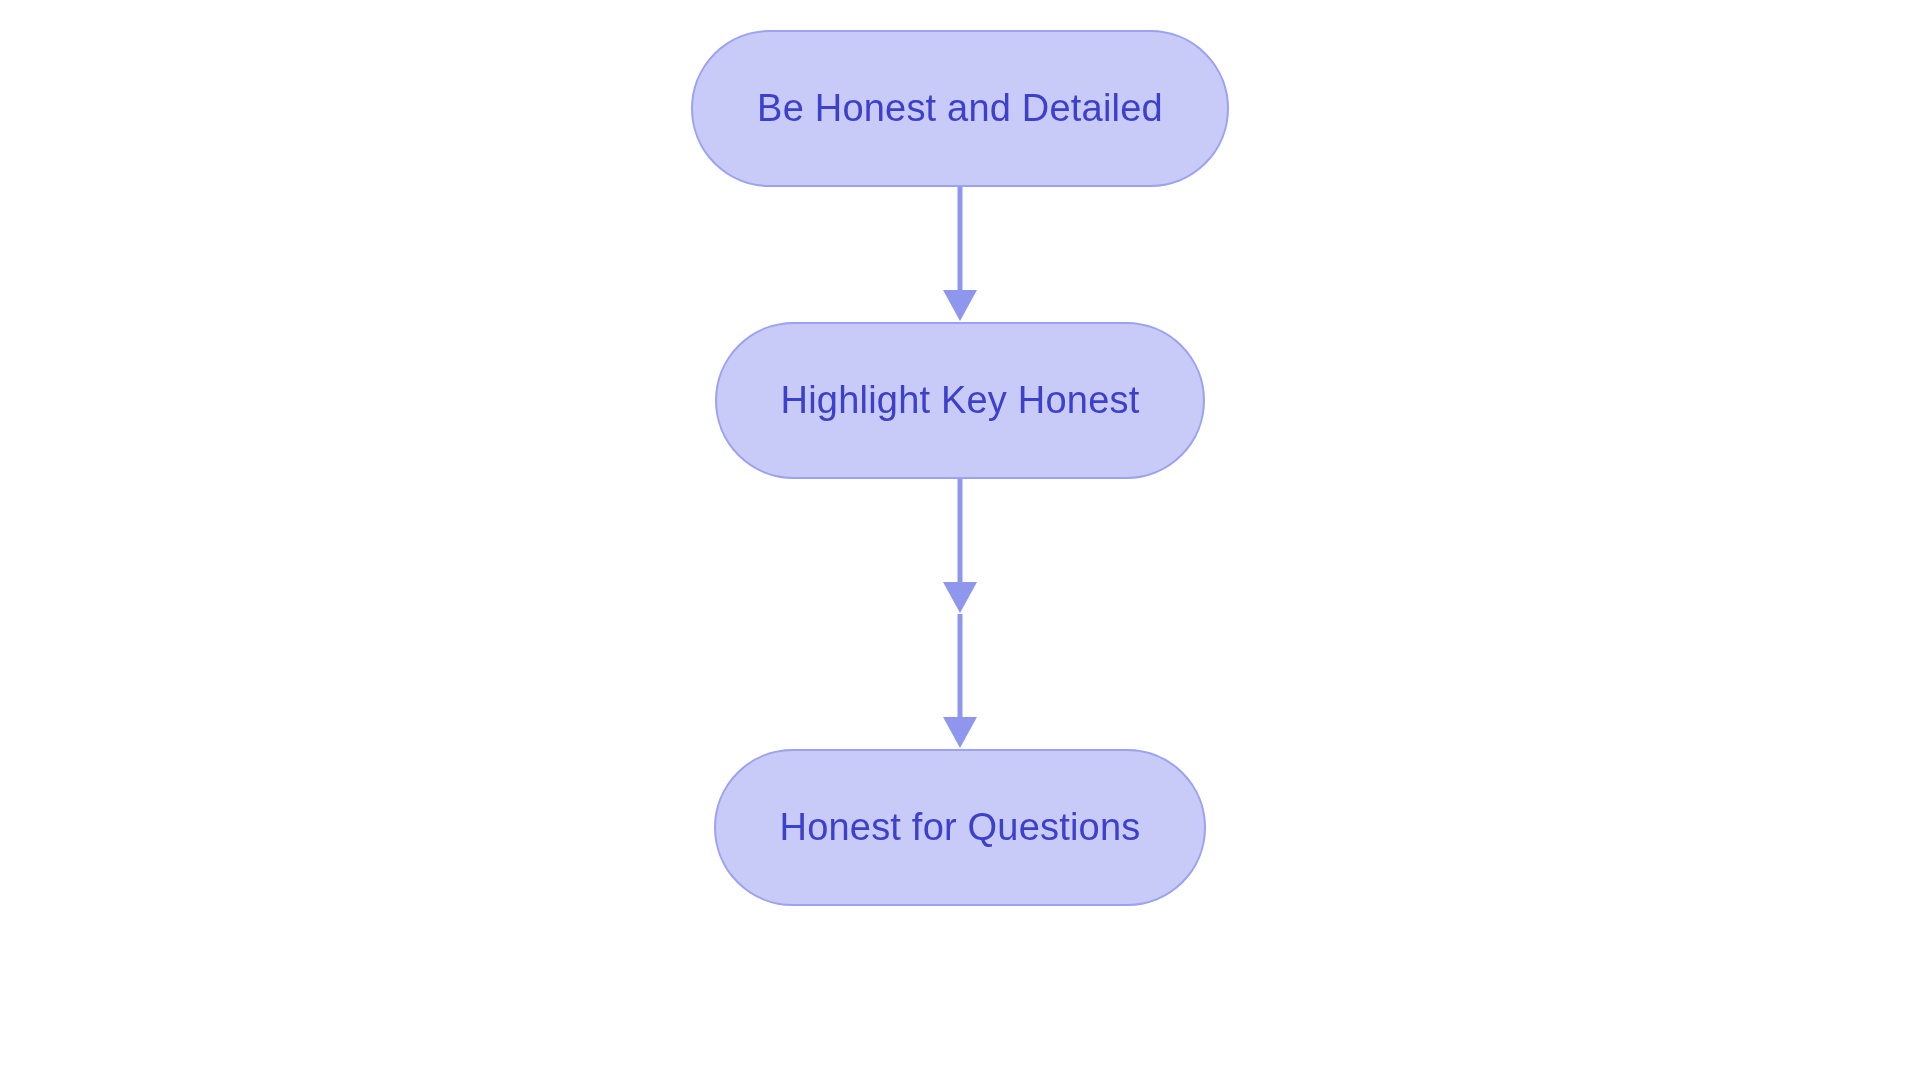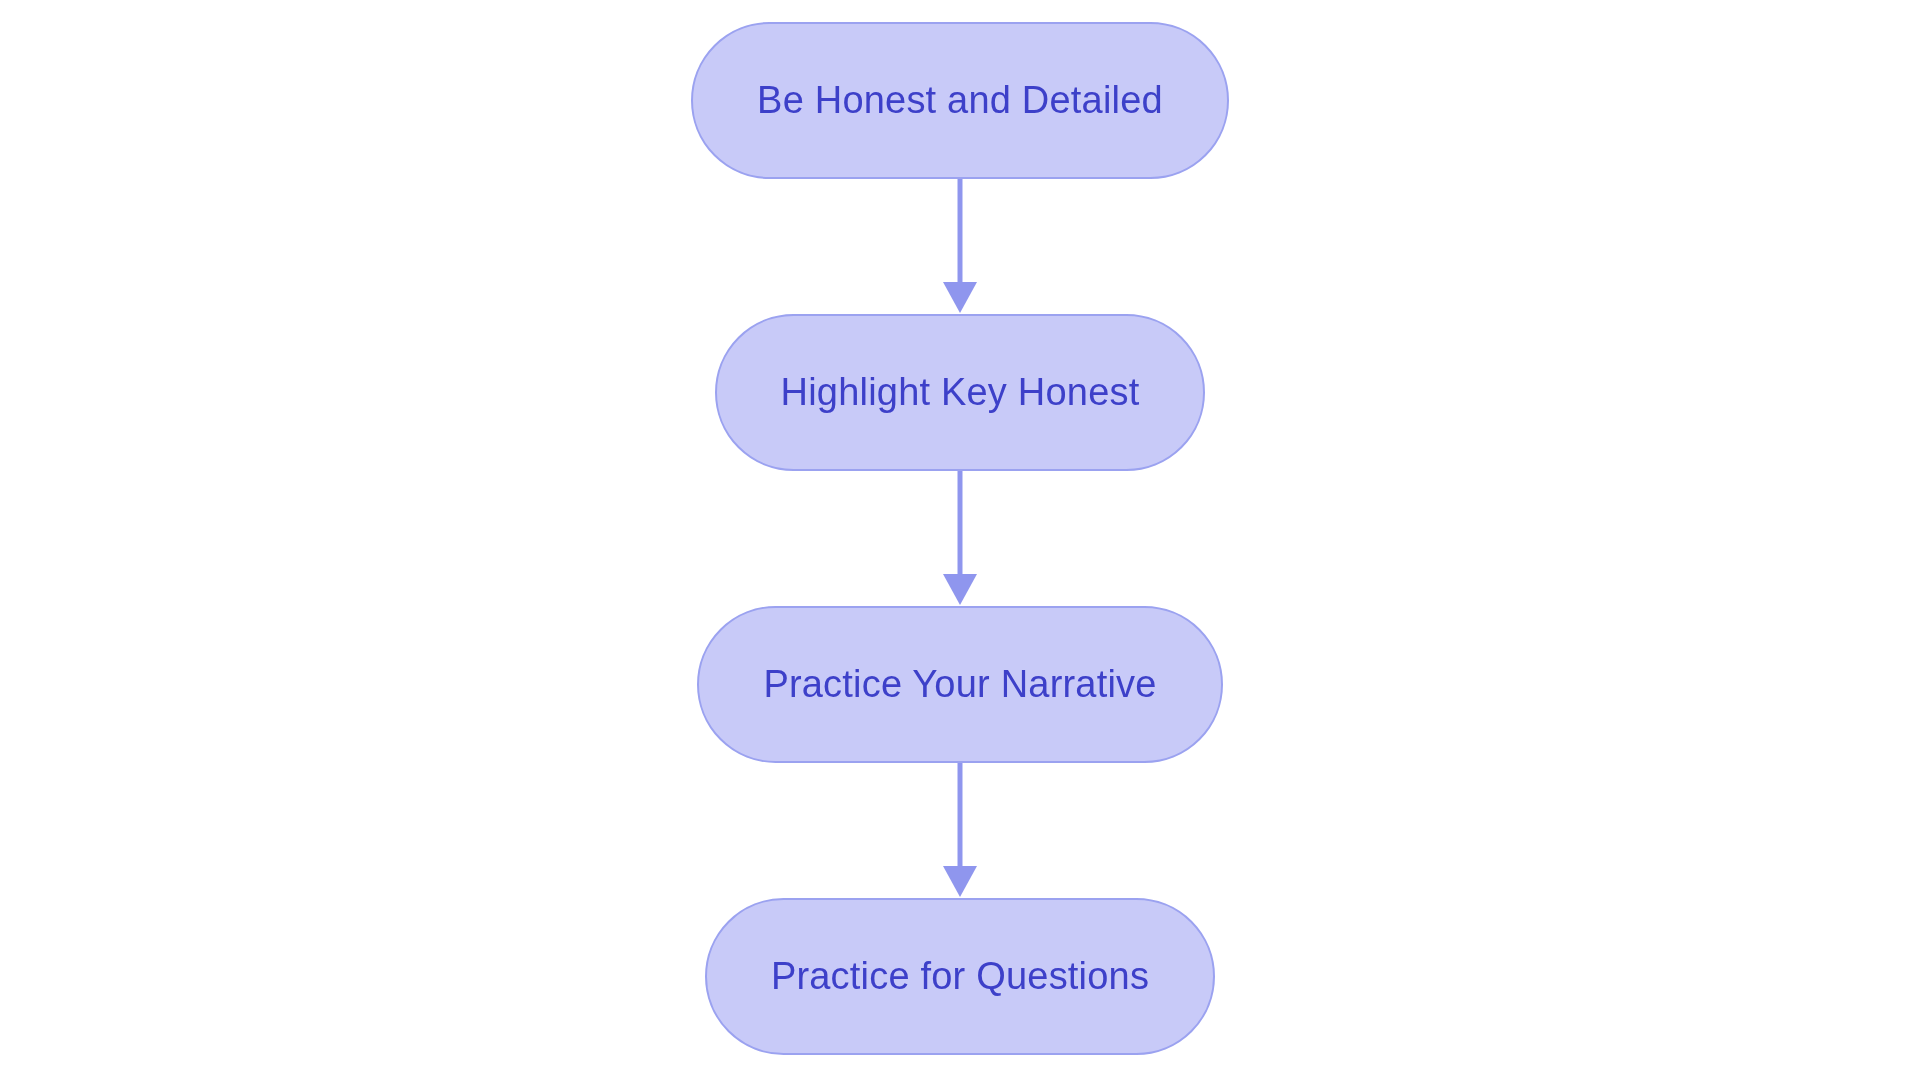--- a/index.html
+++ b/index.html
@@ -16,21 +16,21 @@
     background: var(--background);
     overflow: hidden;
     font-family: "Liberation Sans", "DejaVu Sans", sans-serif;
   }
   .canvas {
     width: 1920px;
     height: 967px;
     display: flex;
     flex-direction: column;
     align-items: center;
-    padding-top: 22px;
+    padding-top: 30px;
   }
   .node {
     height: 157px;
     min-width: 460px;
     padding: 0 64px;
     display: inline-flex;
     align-items: center;
     justify-content: center;
     background: var(--node_fill);
     border: 2px solid var(--node_border);
@@ -67,26 +67,23 @@
 
   <div class="node">
     <span class="label">Highlight Key Honest</span>
   </div>
 
   <svg class="arrow" width="44" height="135" viewBox="0 0 44 135" aria-hidden="true">
     <line x1="22" y1="0" x2="22" y2="105"></line>
     <polygon points="5,103 39,103 22,134"></polygon>
   </svg>
 
-  <div class="node">
-    <span class="label">Practice Your Narrative</span>
-  </div>
 
   <svg class="arrow" width="44" height="135" viewBox="0 0 44 135" aria-hidden="true">
     <line x1="22" y1="0" x2="22" y2="105"></line>
     <polygon points="5,103 39,103 22,134"></polygon>
   </svg>
 
   <div class="node">
-    <span class="label">Practice for Questions</span>
+    <span class="label">Honest for Questions</span>
   </div>
 
 </div>
 
 </body></html>

